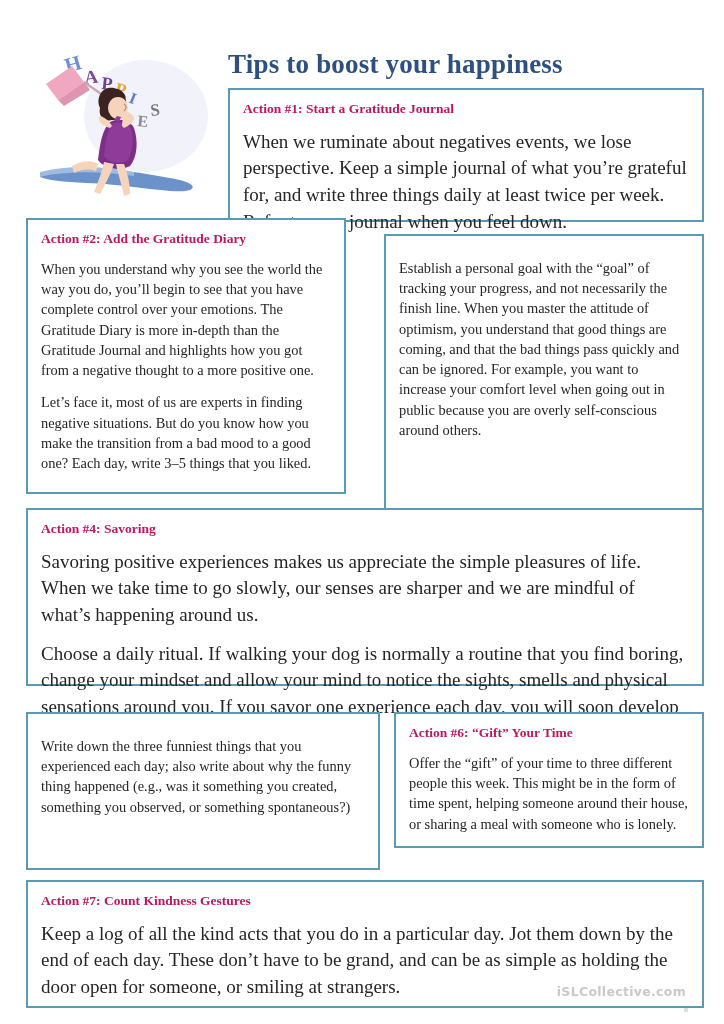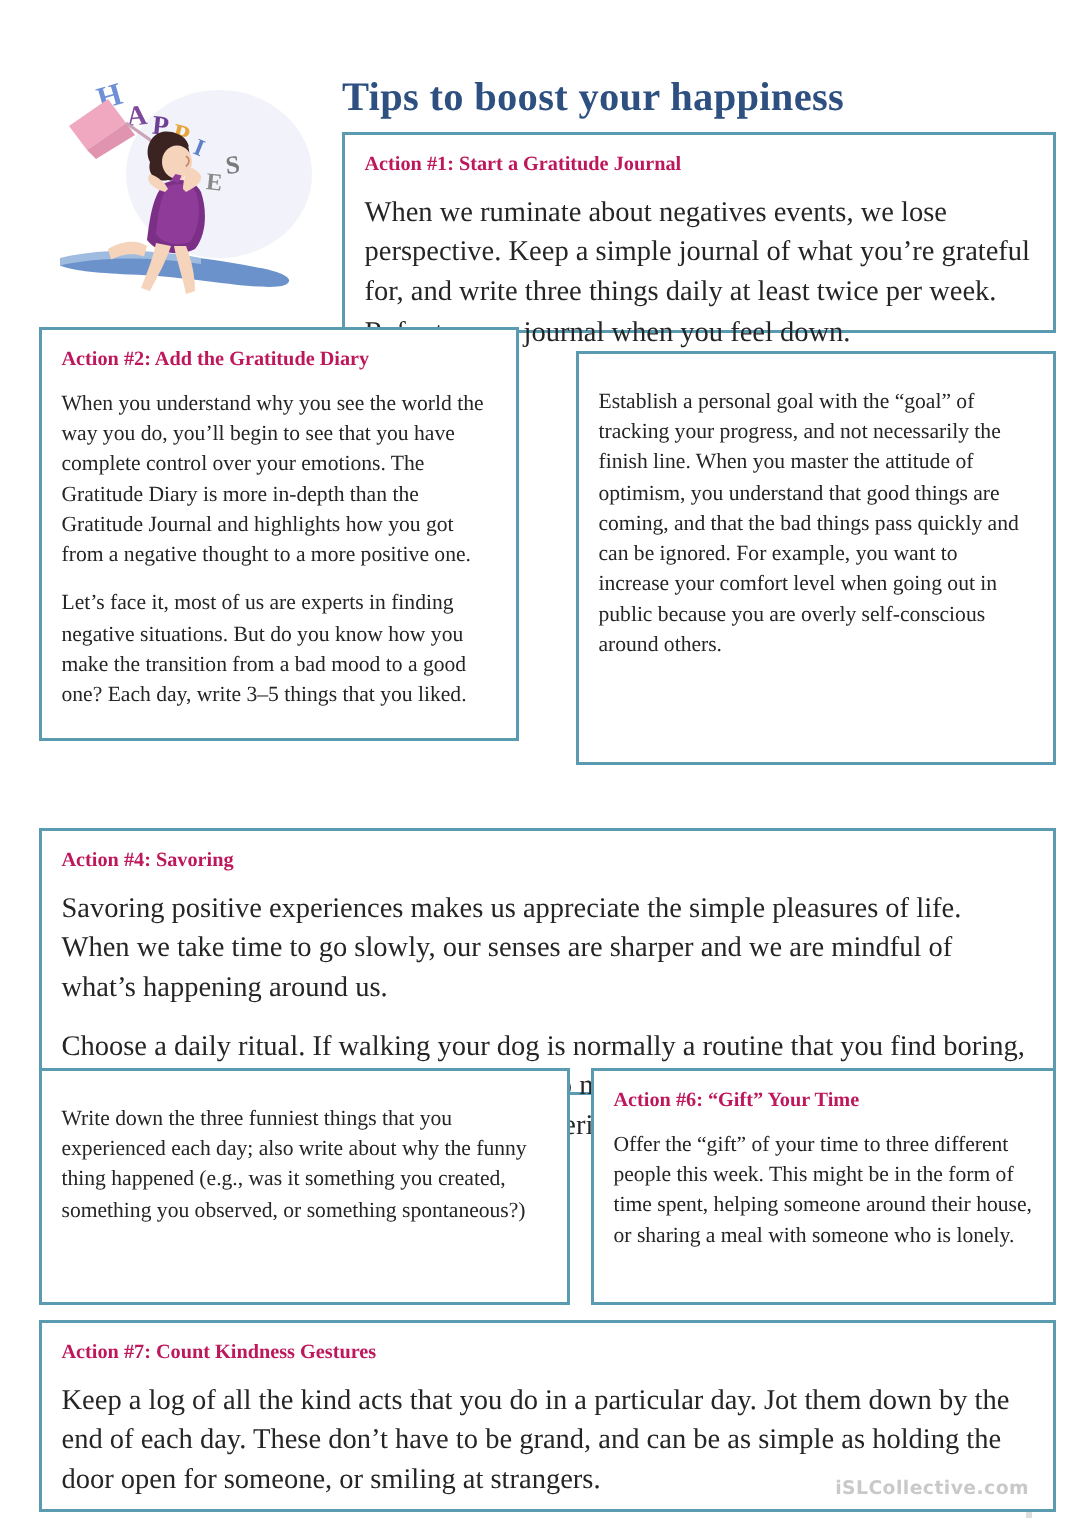--- a/index.html
+++ b/index.html
@@ -63,23 +63,23 @@
     font-size: 14.6px;
     line-height: 1.40;
     color: #252525;
   }
   .box p:first-of-type { margin-top: 11px; }
 
   
   #box1 { left: 228px; top: 88px;  width: 476px; height: 134px; }
   #box2 { left: 26px;  top: 218px; width: 320px; height: 276px; }
   #box3 { left: 384px; top: 234px; width: 320px; height: 276px; }
-  #box4 { left: 26px;  top: 552px; width: 678px; height: 178px; }
+  #box4 { left: 26px;  top: 508px; width: 678px; height: 178px; }
   #box5 { left: 26px;  top: 712px; width: 354px; height: 158px; }
-  #box6 { left: 394px; top: 712px; width: 310px; height: 158px; }
+  #box6 { left: 394px; top: 712px; width: 310px; height: 136px; }
   #box7 { left: 26px;  top: 880px; width: 678px; height: 128px; }
 
   #box2 p, #box3 p, #box5 p, #box6 p { font-size: 14.4px; line-height: 1.405; }
   #box4 p, #box7 p, #box1 p { font-size: 19px; line-height: 1.40; }
 
   
   .watermark {
     position: absolute;
     right: 16px; bottom: 7px;
     font-family: "DejaVu Sans", "Liberation Sans", sans-serif;

